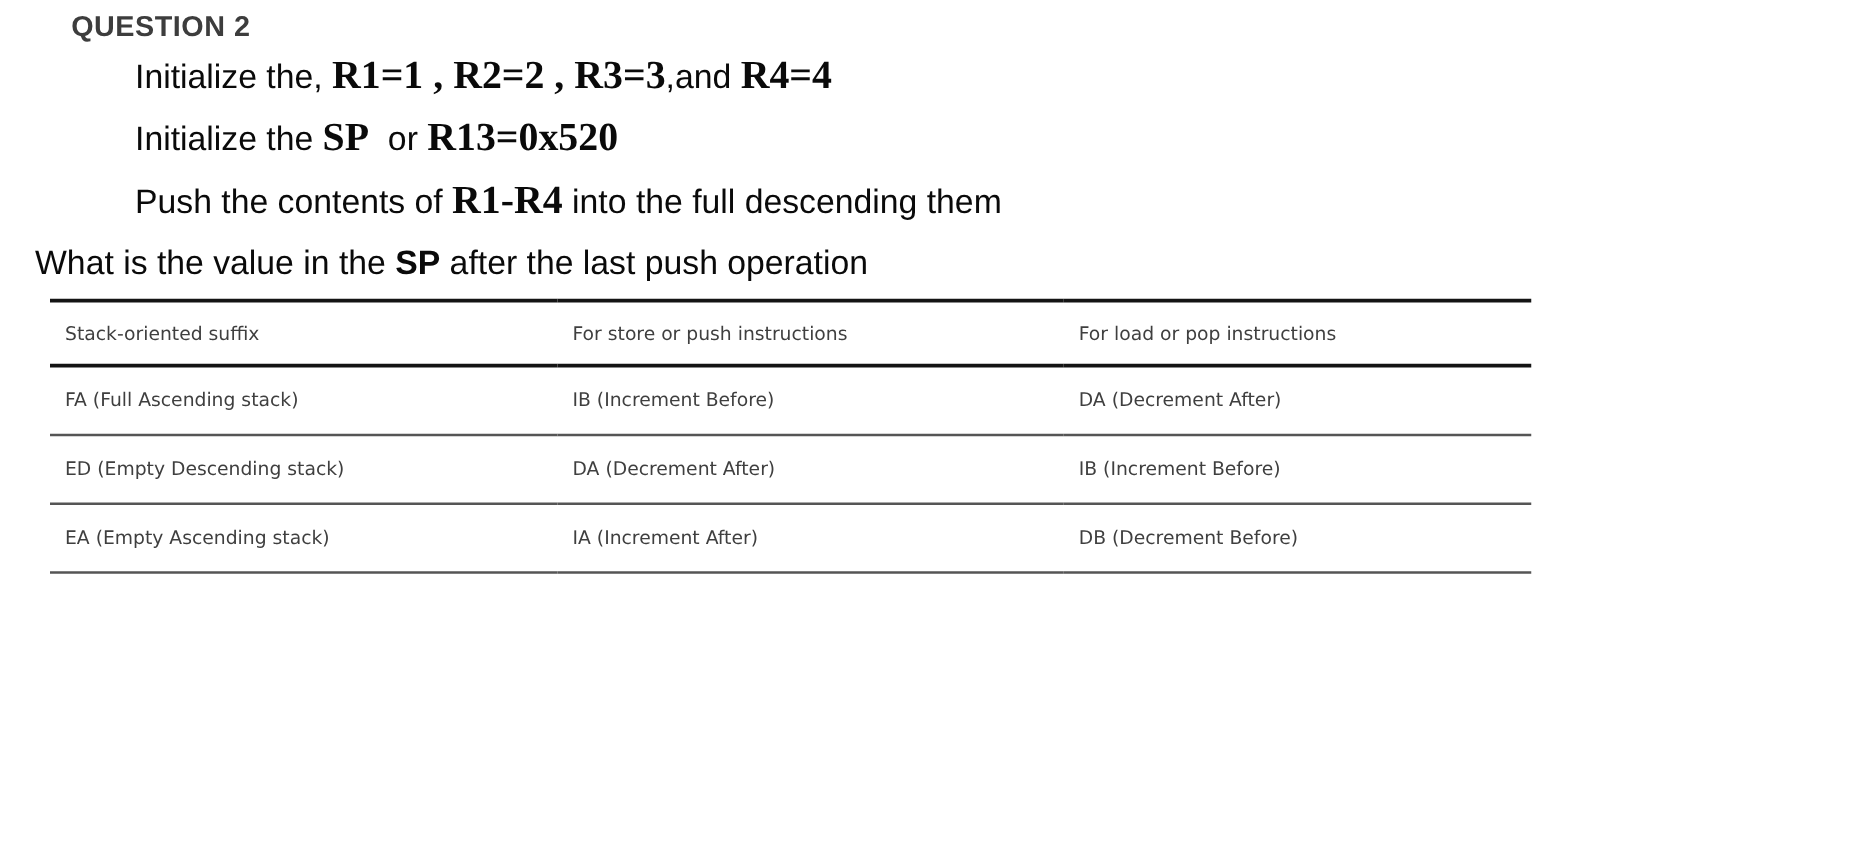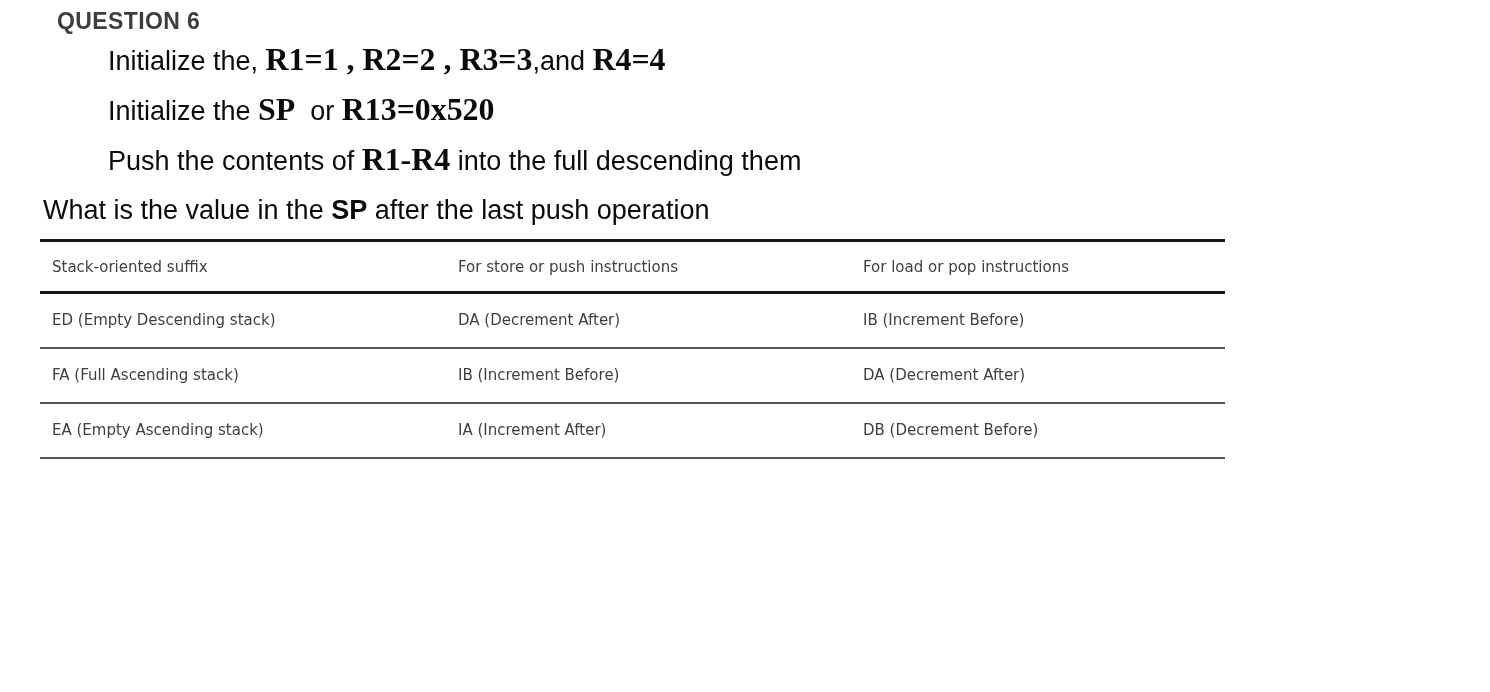--- a/index.html
+++ b/index.html
@@ -27,21 +27,21 @@
   }
   .line {
     font-size: 27px;
     line-height: 50px;
     height: 50px;
     color: var(--body_text);
     white-space: pre-wrap;
   }
   .intro    { margin-left: 34px; margin-top: 43px; }
   .step     { margin-left: 108px; }
-  .question { margin-left: 43px; }
+  .question { margin-left: 28px; }
   .line .mono {
     font-family: Liberation Serif, serif;
     font-weight: bold;
     font-size: 1.18em;
   }
   .line .bold { font-weight: bold; }
   table.suffix-table {
     margin: 4px 0 0 40px;
     width: 1185px;
     border-collapse: collapse;
@@ -67,21 +67,21 @@
   }
   col.c1 { width: 406px; }
   col.c2 { width: 405px; }
   col.c3 { width: 374px; }
 </style>
 </head>
 <body>
 
 <div class="doc">
 
-  <h1 class="heading">QUESTION 6</h1>
+  <h1 class="heading">QUESTION 2</h1>
 
 
   <div class="line step"><span class="sans">Initialize the, </span><span class="mono">R1=1 , R2=2 , R3=3</span><span class="sans">,and </span><span class="mono">R4=4</span></div>
   <div class="line step"><span class="sans">Initialize the </span><span class="mono">SP</span><span class="sans">  or </span><span class="mono">R13=0x520</span></div>
   <div class="line step"><span class="sans">Push the contents of </span><span class="mono">R1-R4</span><span class="sans"> into the full descending them</span></div>
 
   <div class="line question"><span class="sans">What is the value in the </span><span class="bold">SP</span><span class="sans"> after the last push operation</span></div>
 
   <table class="suffix-table">
     <colgroup>
@@ -91,28 +91,28 @@
     </colgroup>
     <thead>
       <tr>
           <th>Stack-oriented suffix</th>
           <th>For store or push instructions</th>
           <th>For load or pop instructions</th>
         </tr>
     </thead>
     <tbody>
         <tr>
+          <td>FA (Full Ascending stack)</td>
+          <td>IB (Increment Before)</td>
+          <td>DA (Decrement After)</td>
+        </tr>
+        <tr>
           <td>ED (Empty Descending stack)</td>
           <td>DA (Decrement After)</td>
           <td>IB (Increment Before)</td>
-        </tr>
-        <tr>
-          <td>FA (Full Ascending stack)</td>
-          <td>IB (Increment Before)</td>
-          <td>DA (Decrement After)</td>
         </tr>
         <tr>
           <td>EA (Empty Ascending stack)</td>
           <td>IA (Increment After)</td>
           <td>DB (Decrement Before)</td>
         </tr>
       </tbody>
   </table>
 
 </div>

